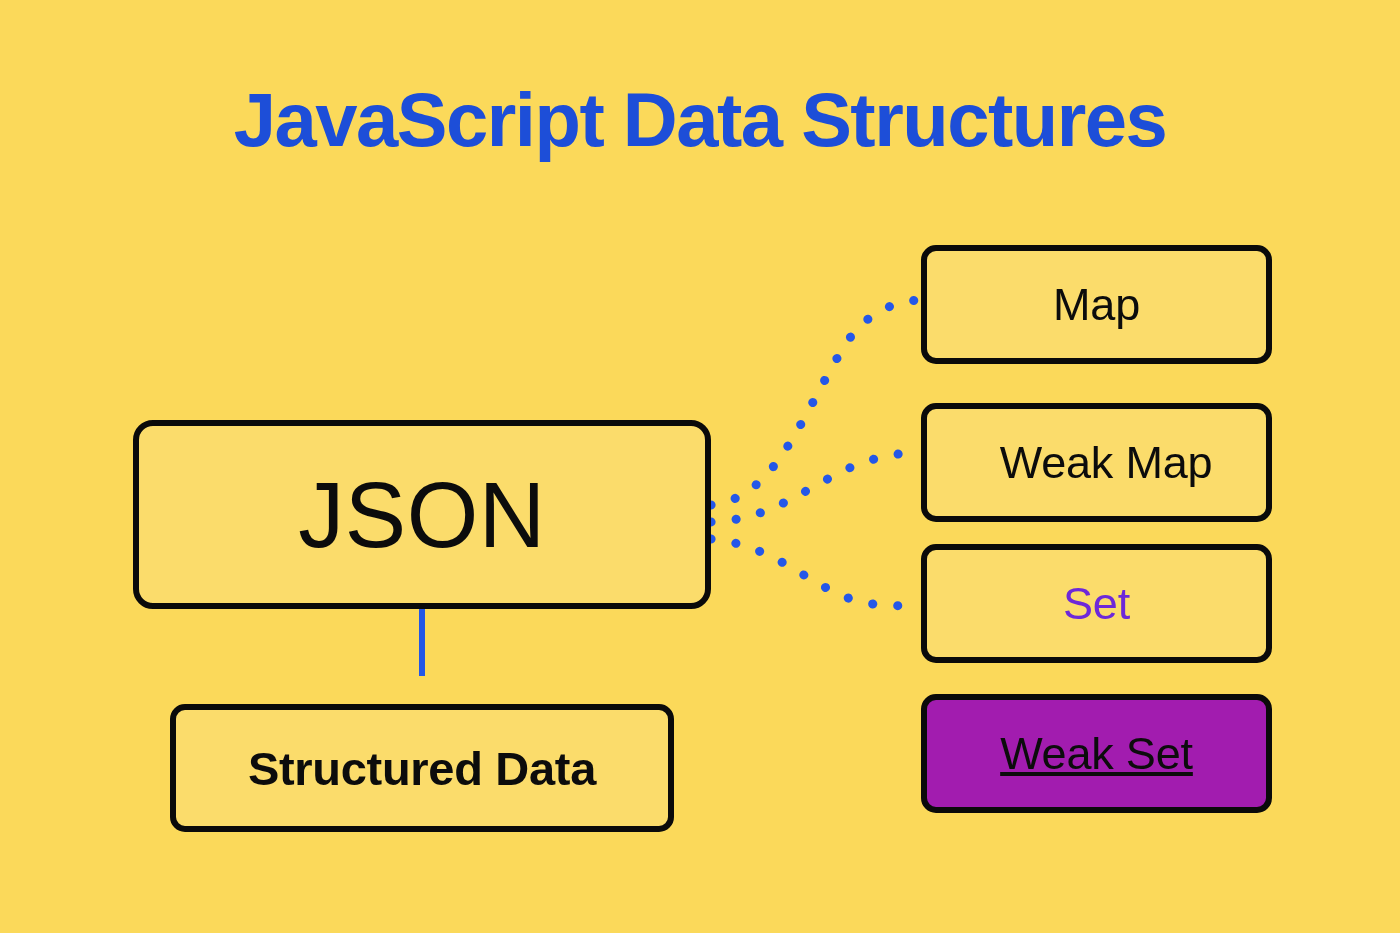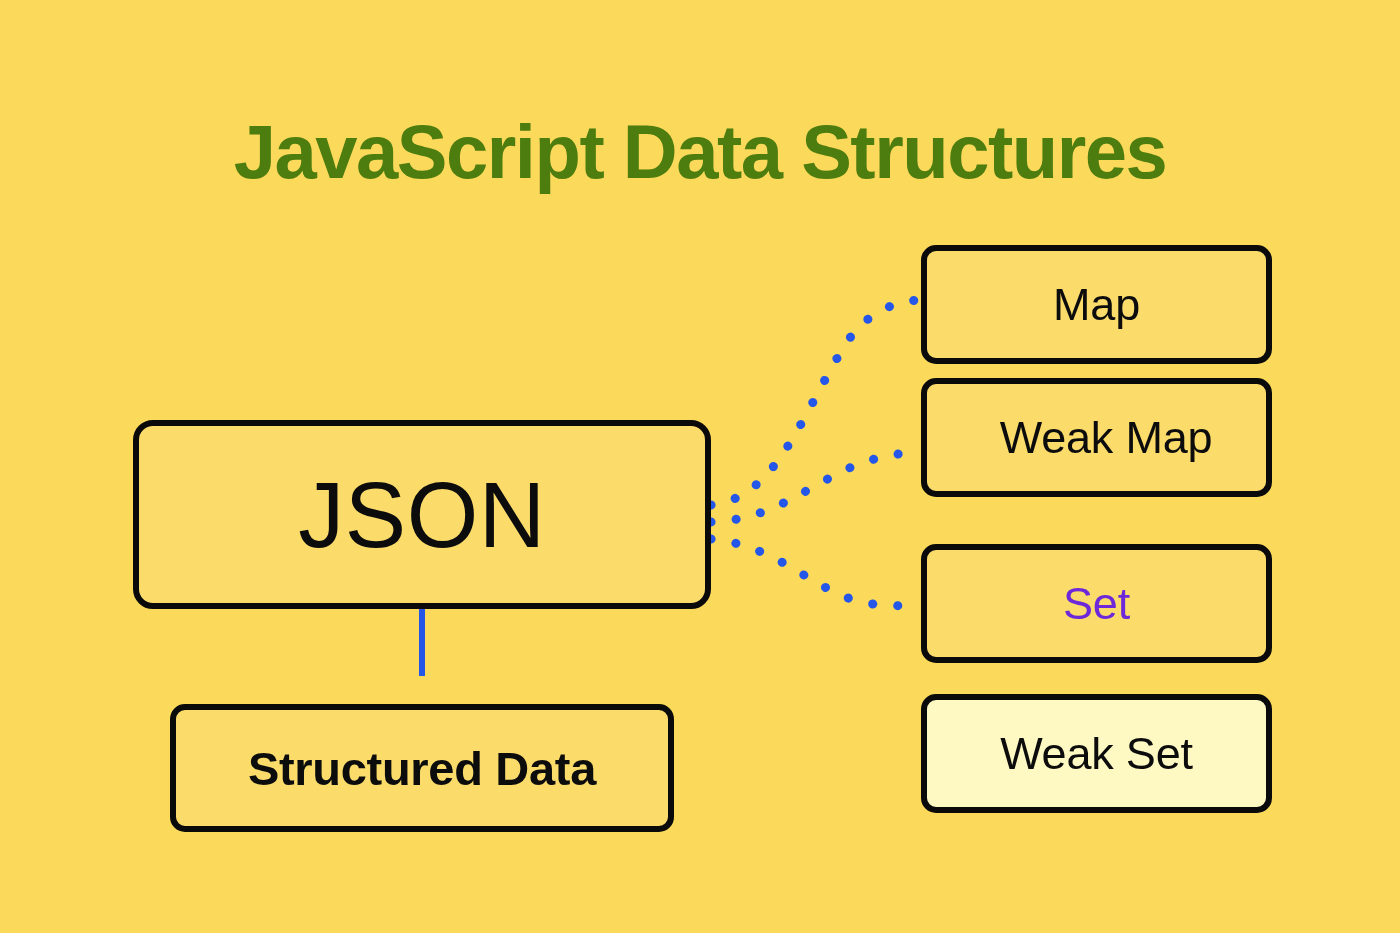--- a/index.html
+++ b/index.html
@@ -94,21 +94,21 @@
     width: 351px;
     height: 119px;
   }
   .node-right .label {
     font-size: 45px;
     font-weight: 500;
     letter-spacing: -0.2px;
     line-height: 1;
   }
   #node-map        { top: 245px; }
-  #node-weak-map   { top: 378px; padding-left: 19px; }
+  #node-weak-map   { top: 403px; padding-left: 19px; }
   #node-set        { top: 544px; }
   #node-weak-set   { top: 694px; }
 
   
   #connectors {
     position: absolute;
     left: 0;
     top: 0;
     width: 1400px;
     height: 933px;
@@ -125,21 +125,21 @@
     fill: none;
     stroke-width: 6;
     stroke-linecap: butt;
   }
 </style>
 </head>
 <body>
 
 <div id="canvas" style="background: rgb(251, 217, 90);">
 
-  <div id="title" style="color: #4d7c0f; margin-top: 32px;">JavaScript Data Structures</div>
+  <div id="title" style="color: #1d4ed8;">JavaScript Data Structures</div>
 
   <svg id="connectors" viewBox="0 0 1400 933" width="1400" height="933" xmlns="http://www.w3.org/2000/svg">
 
     <path class="edge-dashed" stroke="#2457E8" d="M 711,505 C 776,498 800,418 845,345 C 866,312 895,301 921,300"></path>
 
     <path class="edge-dashed" stroke="#2457E8" d="M 711,522 C 768,520 800,492 845,470 C 872,457 898,453 921,452"></path>
 
     <path class="edge-dashed" stroke="#2457E8" d="M 711,539 C 772,545 802,580 848,598 C 874,607 898,606 921,605"></path>
 
     <path class="edge-solid" stroke="#2457E8" d="M 422,605 L 422,676"></path>
@@ -158,17 +158,17 @@
   </div>
 
   <div class="node node-right" id="node-weak-map" style="background: rgb(251, 220, 107); border-color: rgb(10, 10, 10); color: rgb(12, 12, 12);">
     <span class="label">Weak Map</span>
   </div>
 
   <div class="node node-right" id="node-set" style="background: rgb(251, 220, 107); border-color: rgb(10, 10, 10); color: #6d28d9;">
     <span class="label">Set</span>
   </div>
 
-  <div class="node node-right" id="node-weak-set" style="background: #fef9c3; border-color: rgb(10, 10, 10); color: rgb(12, 12, 12);">
+  <div class="node node-right" id="node-weak-set" style="background: #a21caf; border-color: rgb(10, 10, 10); color: rgb(12, 12, 12); text-decoration: underline;">
     <span class="label">Weak Set</span>
   </div>
 
 </div>
 
 </body></html>

